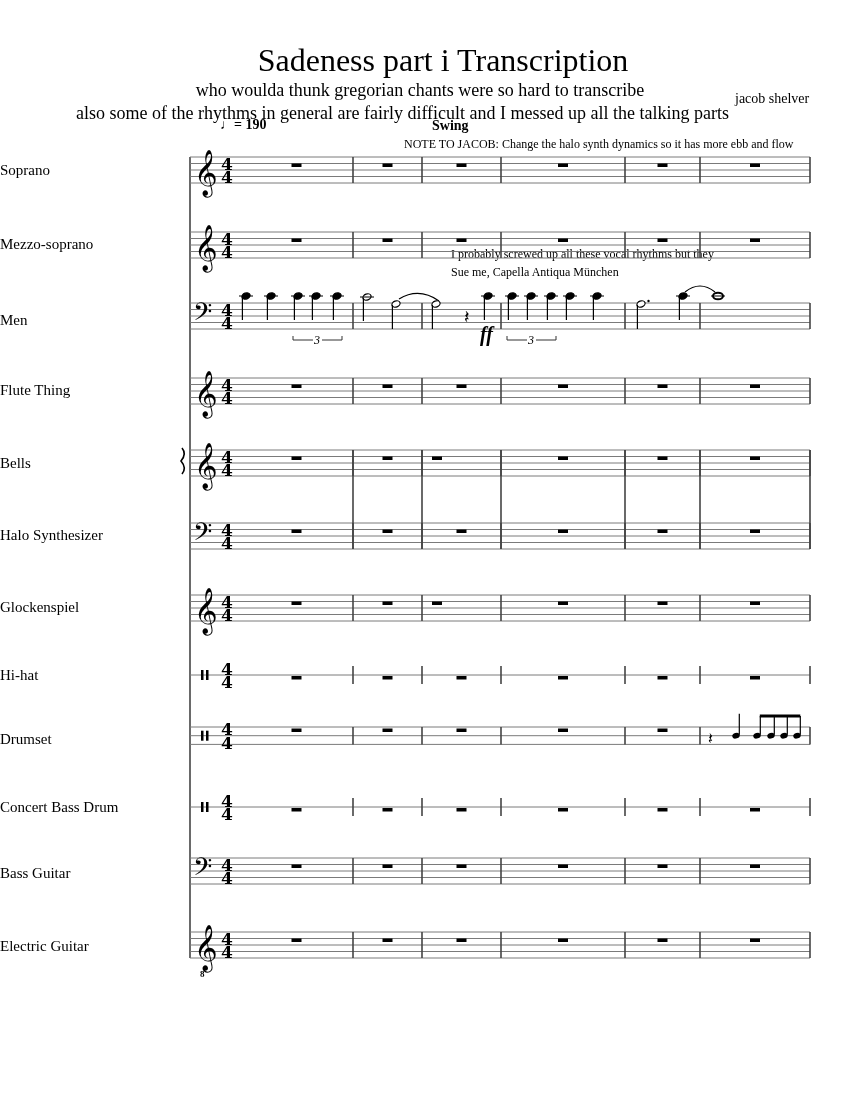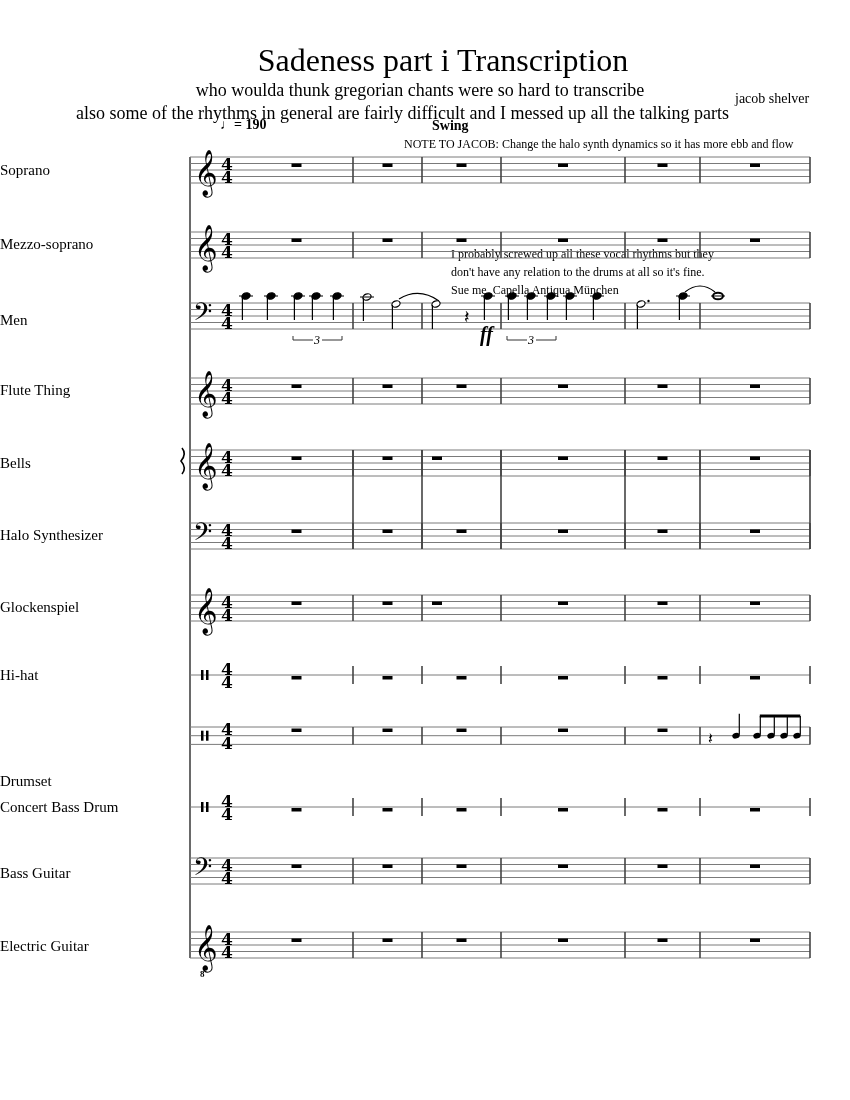--- a/index.html
+++ b/index.html
@@ -36,33 +36,32 @@
 <div class="abs composer" style="left:723px;top:91px;">jacob shelver</div>
 
 <div class="abs tempo" style="left:220px;top:117px;">
   <span>♩</span><span>= 190</span>
 </div>
 <div class="abs swing" style="left:432px;top:118px;">Swing</div>
 <div class="abs note-text" style="left:404px;top:137px;">NOTE TO JACOB: Change the halo synth dynamics so it has more ebb and flow</div>
 
 <div class="abs comment" style="left:451px;top:245px;">
   <div>I probably screwed up all these vocal rhythms but they</div>
-  <div>don't have any relation to the drums at all so it's fine.</div>
   <div>Sue me, Capella Antiqua München</div>
 </div>
 
 <div class="abs inst-name" style="top:162px;">Soprano</div>
 <div class="abs inst-name" style="top:236px;">Mezzo-soprano</div>
 <div class="abs inst-name" style="top:312px;">Men</div>
 <div class="abs inst-name" style="top:382px;">Flute Thing</div>
 <div class="abs inst-name" style="top:455px;">Bells</div>
 <div class="abs inst-name" style="top:527px;">Halo Synthesizer</div>
 <div class="abs inst-name" style="top:599px;">Glockenspiel</div>
 <div class="abs inst-name" style="top:667px;">Hi-hat</div>
-<div class="abs inst-name" style="top:773px;">Drumset</div>
+<div class="abs inst-name" style="top:731px;">Drumset</div>
 <div class="abs inst-name" style="top:799px;">Concert Bass Drum</div>
 <div class="abs inst-name" style="top:865px;">Bass Guitar</div>
 <div class="abs inst-name" style="top:938px;">Electric Guitar</div>
 
 <svg class="score" id="score-svg" viewBox="0 0 850 1100" xmlns="http://www.w3.org/2000/svg">
     <line x1="190" y1="157" x2="190" y2="958" class="sys-line"></line>
     <line x1="190" y1="157" x2="810" y2="157" class="staff-line"></line>
     <line x1="190" y1="163.5" x2="810" y2="163.5" class="staff-line"></line>
     <line x1="190" y1="170" x2="810" y2="170" class="staff-line"></line>
     <line x1="190" y1="176.5" x2="810" y2="176.5" class="staff-line"></line>

